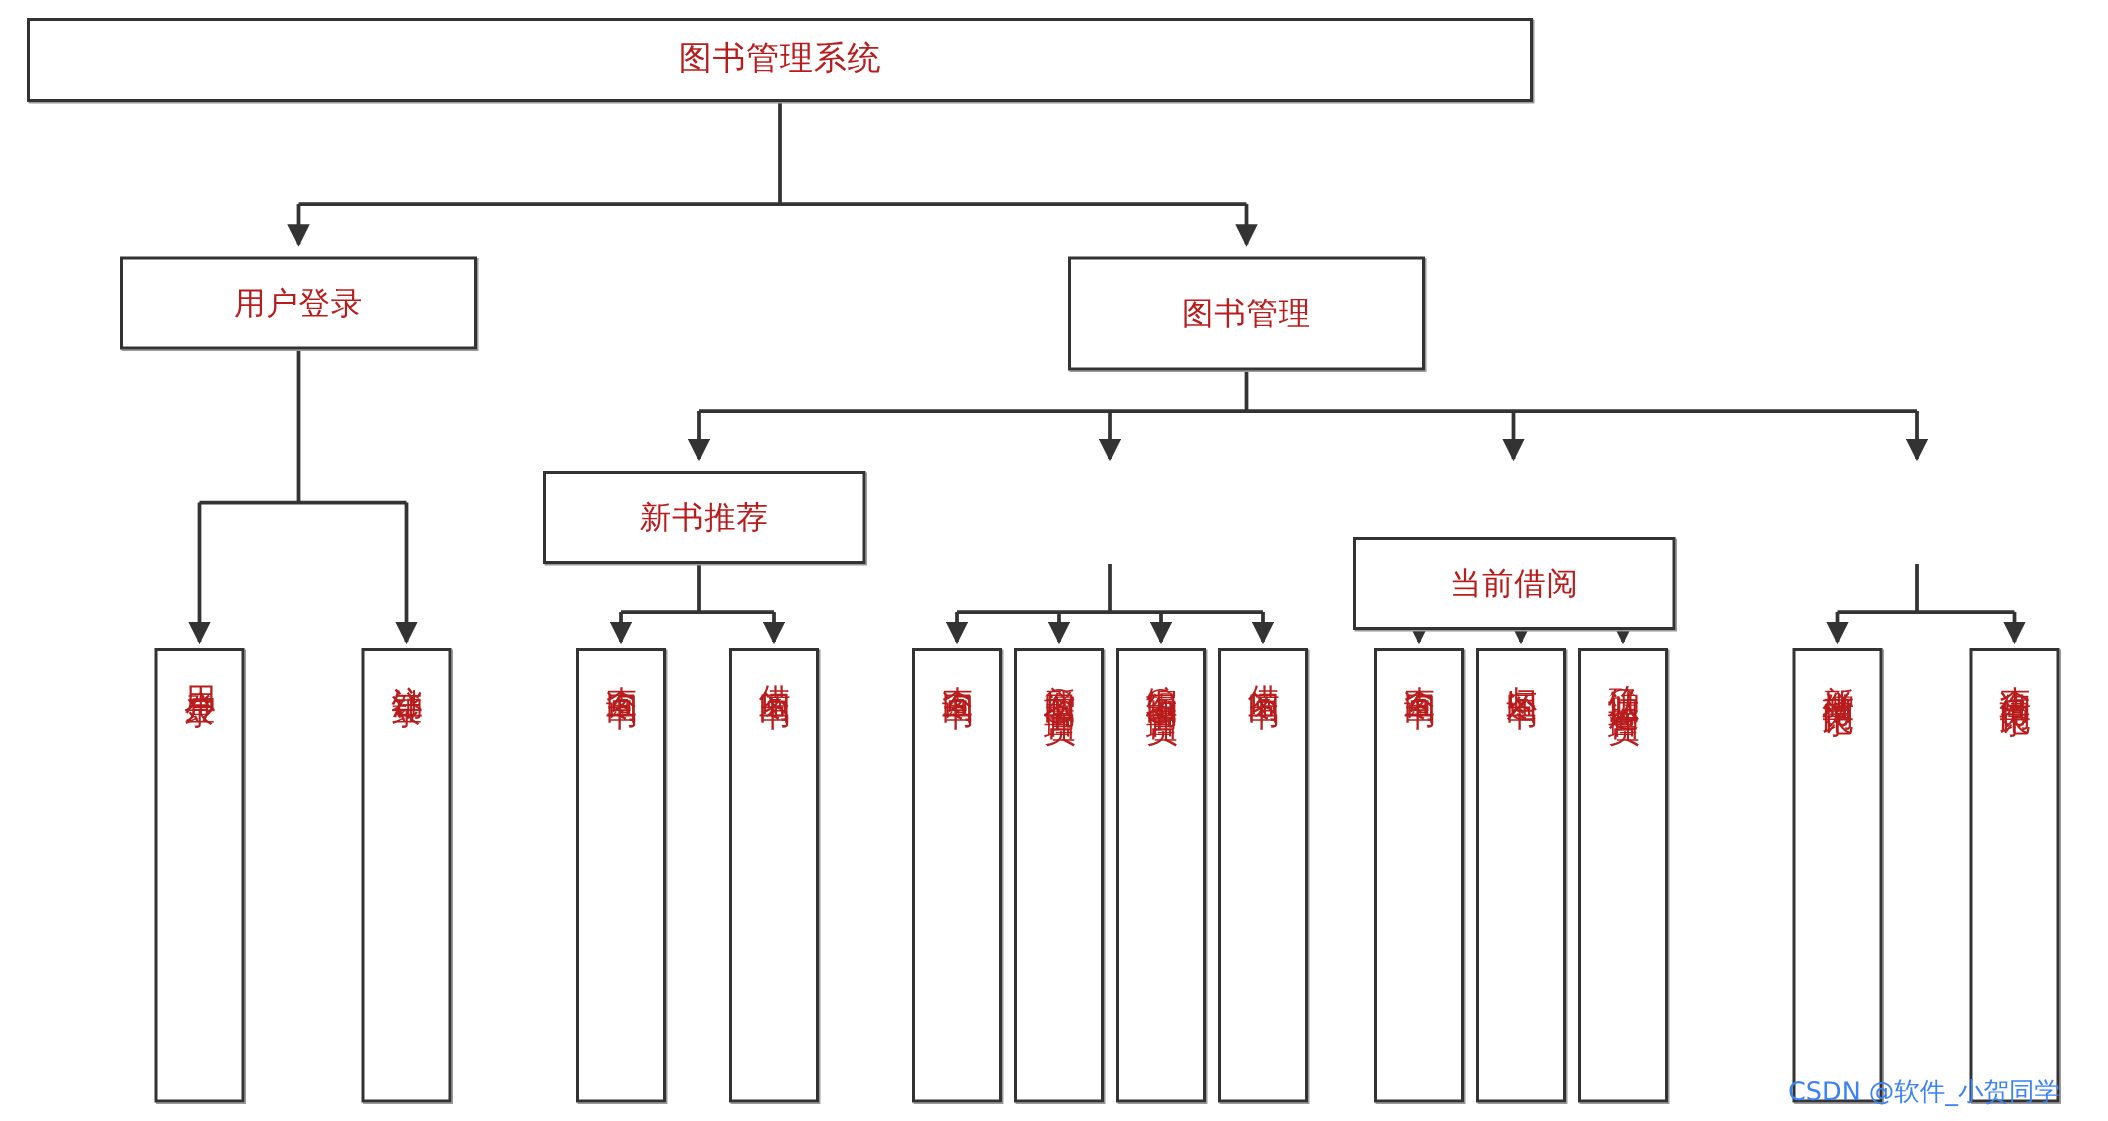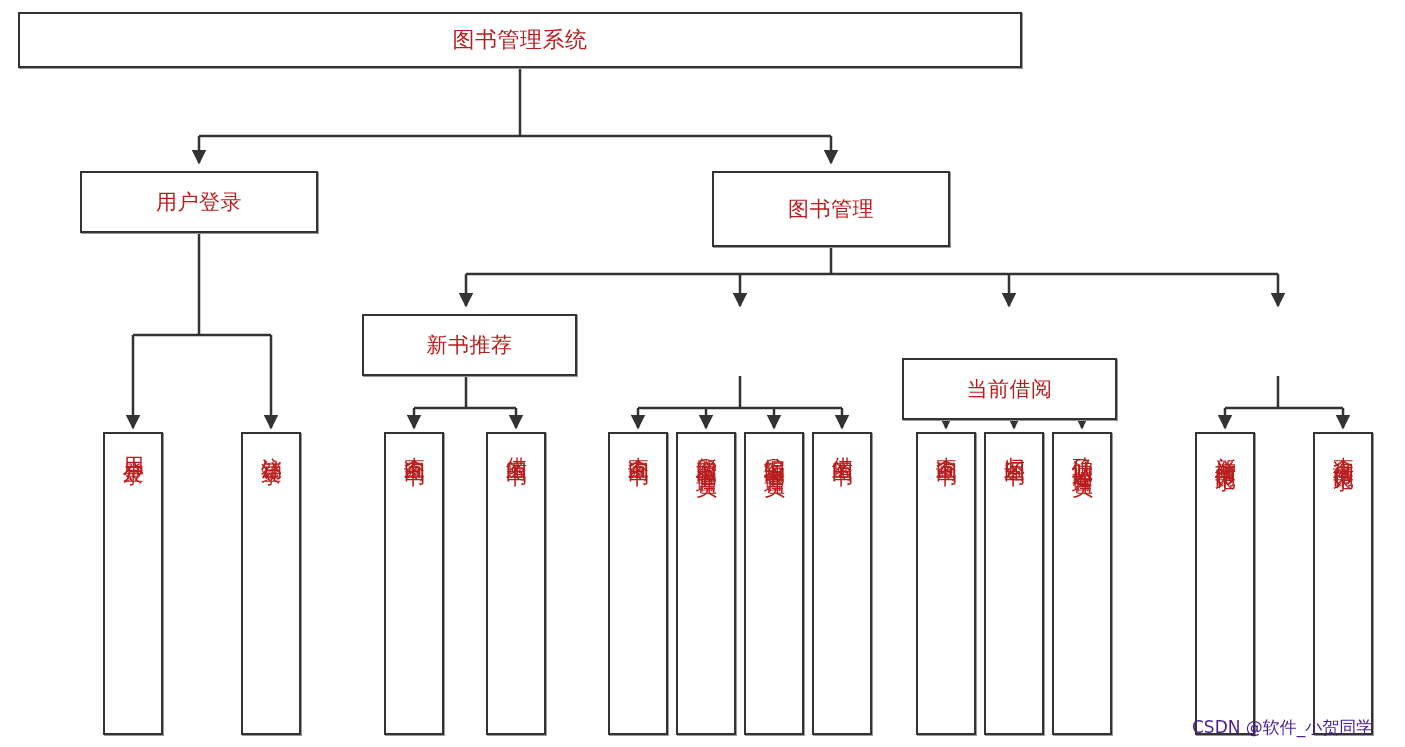--- a/index.html
+++ b/index.html
@@ -60,21 +60,21 @@
     writing-mode: vertical-rl;
     text-orientation: upright;
     font-size: 21px;
     line-height: 1.0;
     letter-spacing: 3px;
     white-space: nowrap;
   }
   .watermark {
     position: absolute;
     font-size: 17px;
-    color: #4c1d95;
+    color: #3b82f6;
     white-space: nowrap;
     user-select: none;
   }
 </style>
 </head>
 <body>
 
 <div id="diagram">
 
   <svg id="edges" viewBox="0 0 1405 747" width="1405" height="747" xmlns="http://www.w3.org/2000/svg">

